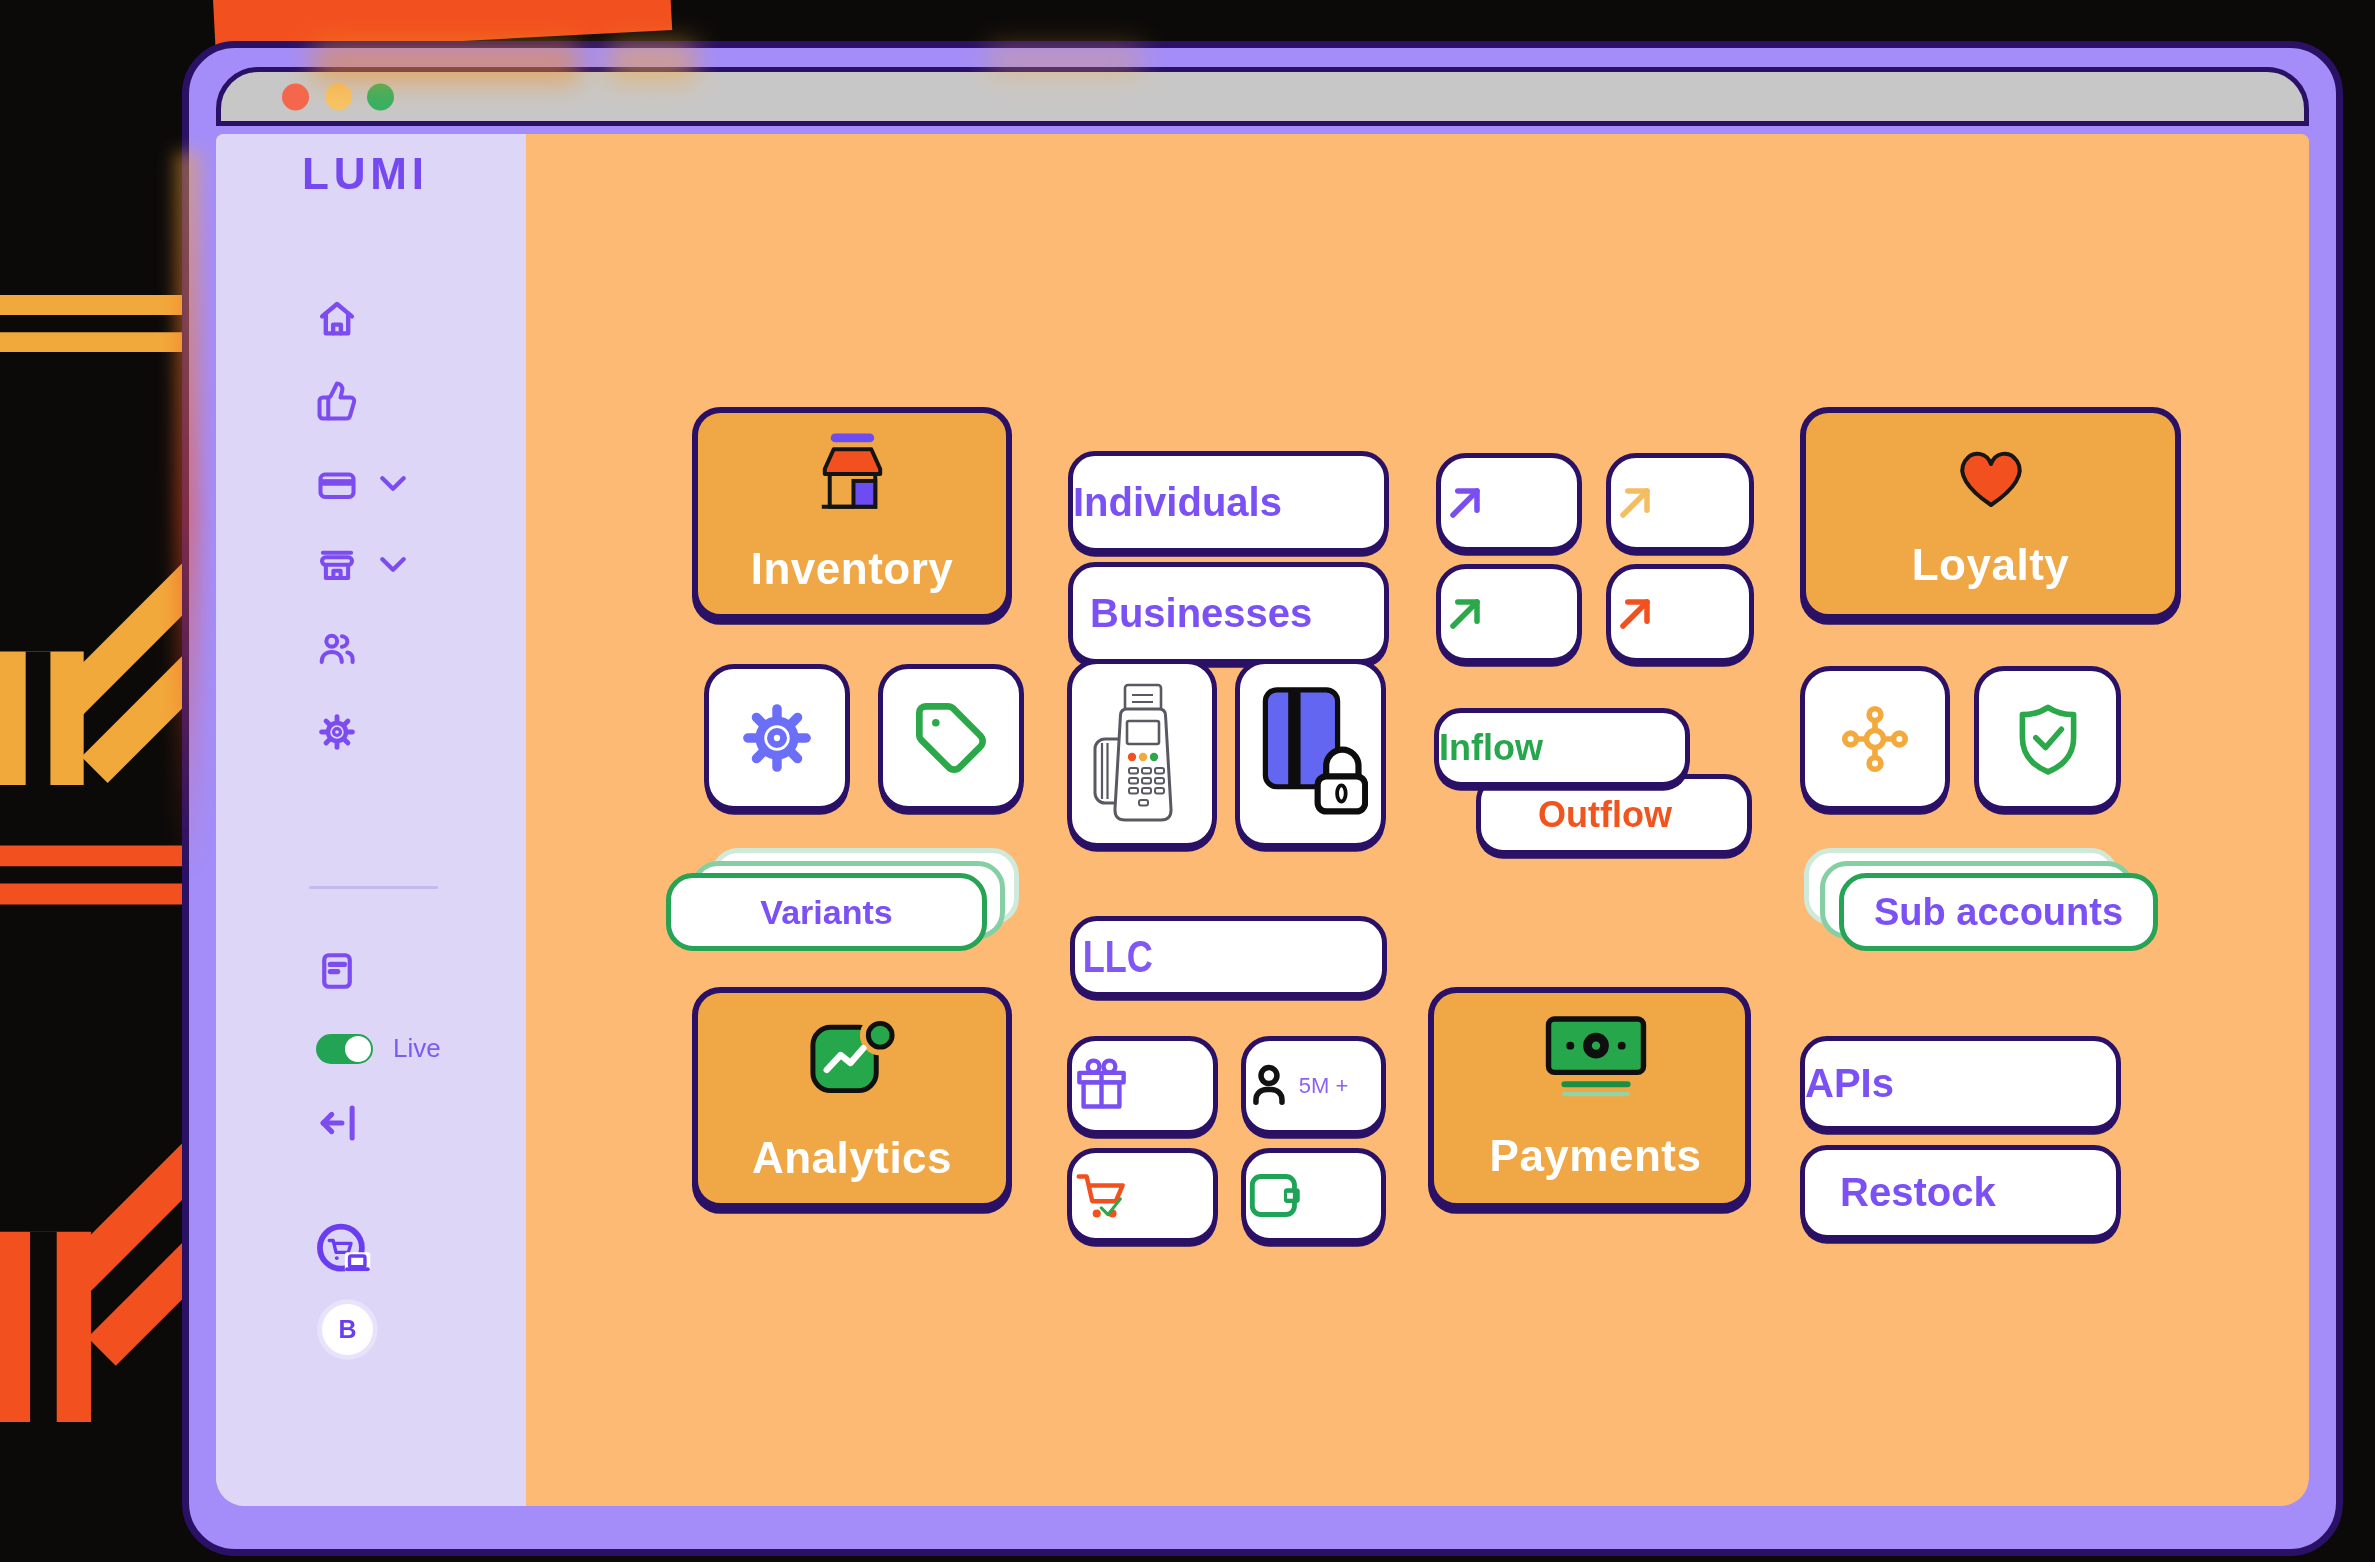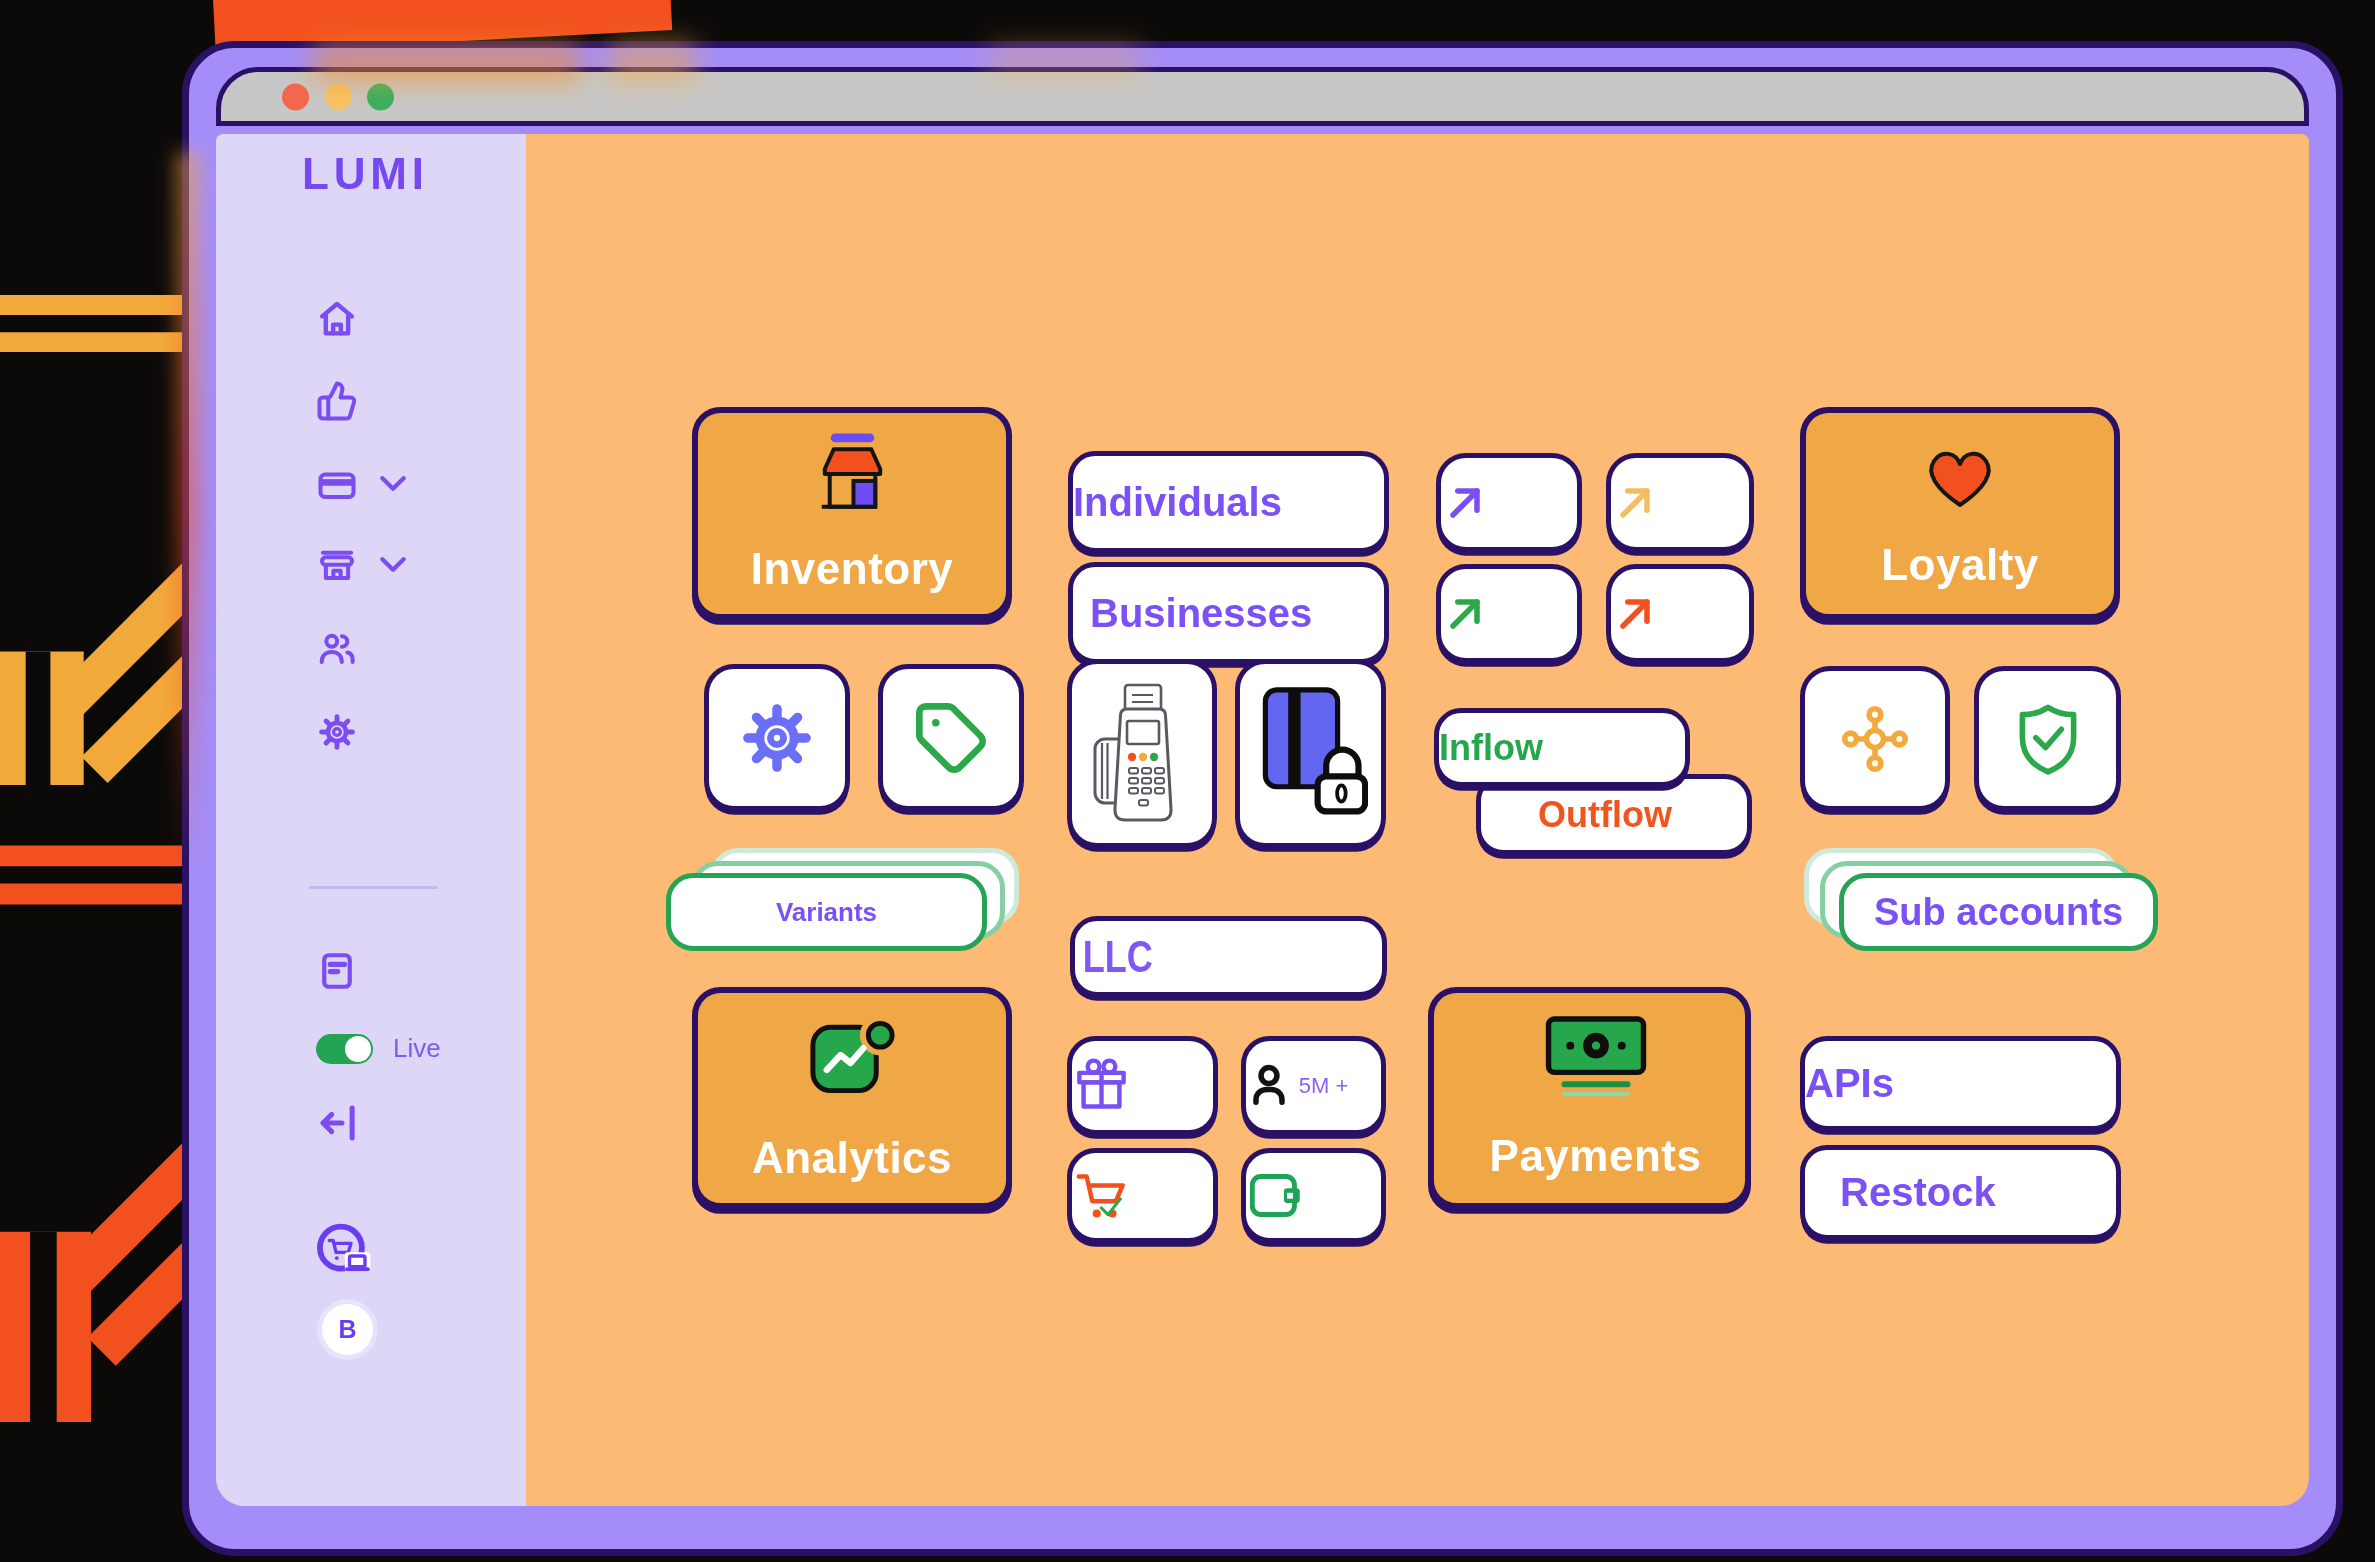--- a/index.html
+++ b/index.html
@@ -243,21 +243,21 @@
             <path d="M14 10 H30 V26"></path>
           </svg>
       </div>
       <div class="pill abs" style="left:1080px;top:386px;width:148px;height:99px;border-radius:30px;">
         <svg width="48" height="48" viewBox="0 0 40 40" fill="none" stroke="#f2511f" stroke-width="4.6" stroke-linecap="round" stroke-linejoin="round">
             <path d="M10 30 30 10"></path>
             <path d="M14 10 H30 V26"></path>
           </svg>
       </div>
 
-      <div class="card abs" style="left:1274px;top:273px;width:320px;height:213px;">
+      <div class="card abs" style="left:1274px;top:273px;width:381px;height:213px;">
         <svg width="88" height="76" viewBox="0 0 84 76">
           <path d="M42 68 C18 52 8 36 16 24 C24 12 38 16 42 27 C46 16 60 12 68 24 C76 36 66 52 42 68 Z" fill="#f2511f" stroke="#161616" stroke-width="4" stroke-linejoin="round"></path>
         </svg>
         <span class="card-label">Loyalty</span>
       </div>
 
       <div class="sqbtn abs" style="left:178px;top:530px;width:146px;height:147px;">
         <svg width="80" height="80" viewBox="0 0 28 28" fill="none" stroke="#6b6ff8" stroke-linecap="round">
           <circle cx="14" cy="14" r="6" stroke-width="3.1"></circle>
           <circle cx="14" cy="14" r="2.3" stroke-width="2.4"></circle>
@@ -341,21 +341,21 @@
       <div class="sqbtn abs" style="left:1448px;top:532px;width:147px;height:145px;">
         <svg width="78" height="78" viewBox="0 0 64 64" fill="none" stroke="#2ba84a" stroke-width="4.6" stroke-linecap="round" stroke-linejoin="round">
           <path d="M32 6 C38 10 46 12 53 12 V31 C53 46 44 54 32 59 C20 54 11 46 11 31 V12 C18 12 26 10 32 6 Z"></path>
           <path d="M22 31 l8 8 13-15"></path>
         </svg>
       </div>
 
       <div class="stack green-l abs" style="left:185px;top:714px;width:308px;height:77px;"></div>
       <div class="stack green-m abs" style="left:165px;top:727px;width:314px;height:78px;"></div>
       <div class="stack green-b abs" style="left:140px;top:739px;width:321px;height:78px;">
-        <span class="pill-label" style="font-size:26px;">Variants</span>
+        <span class="pill-label" style="font-size:34px;">Variants</span>
       </div>
 
       <div class="pill abs" style="left:544px;top:738px;width:317px;height:81px;">
         <span class="pill-label cond" style="font-size:44px;color:#8157f6;">LLC</span>
       </div>
 
 
       <div class="stack green-l abs" style="left:1278px;top:714px;width:314px;height:77px;"></div>
       <div class="stack green-m abs" style="left:1294px;top:727px;width:314px;height:78px;"></div>
       <div class="stack green-b abs" style="left:1313px;top:739px;width:319px;height:78px;">

